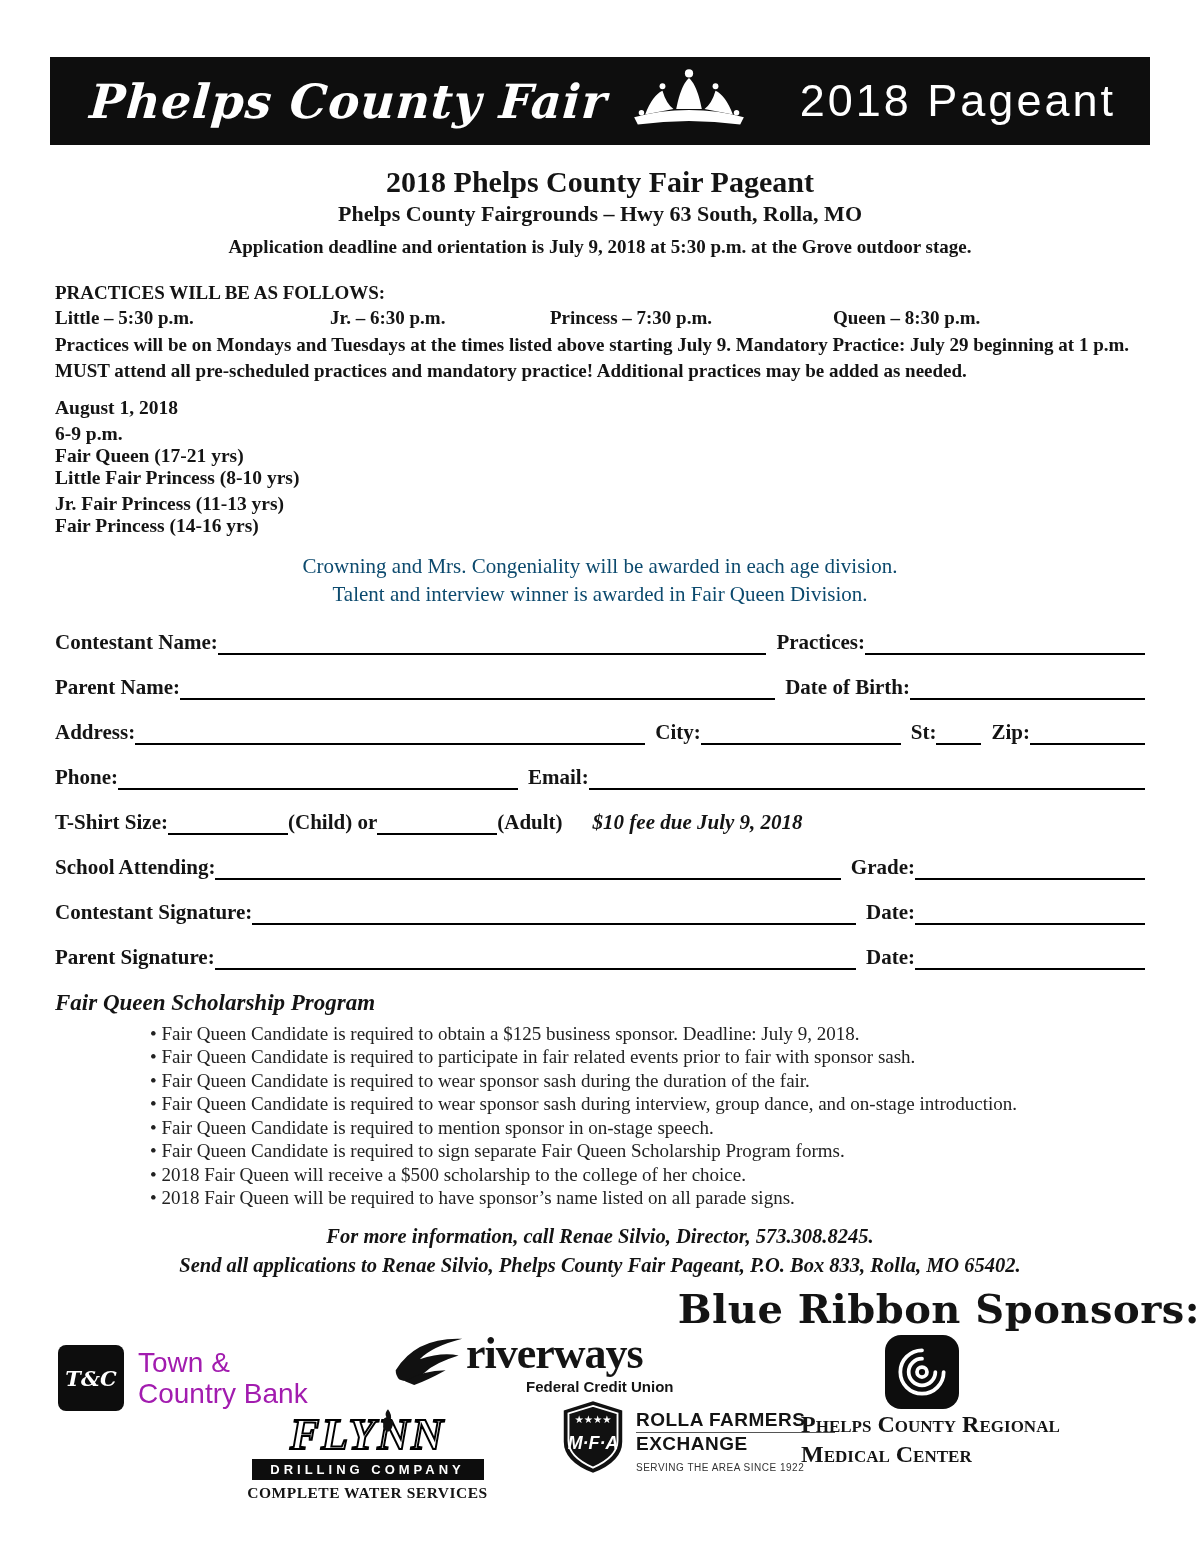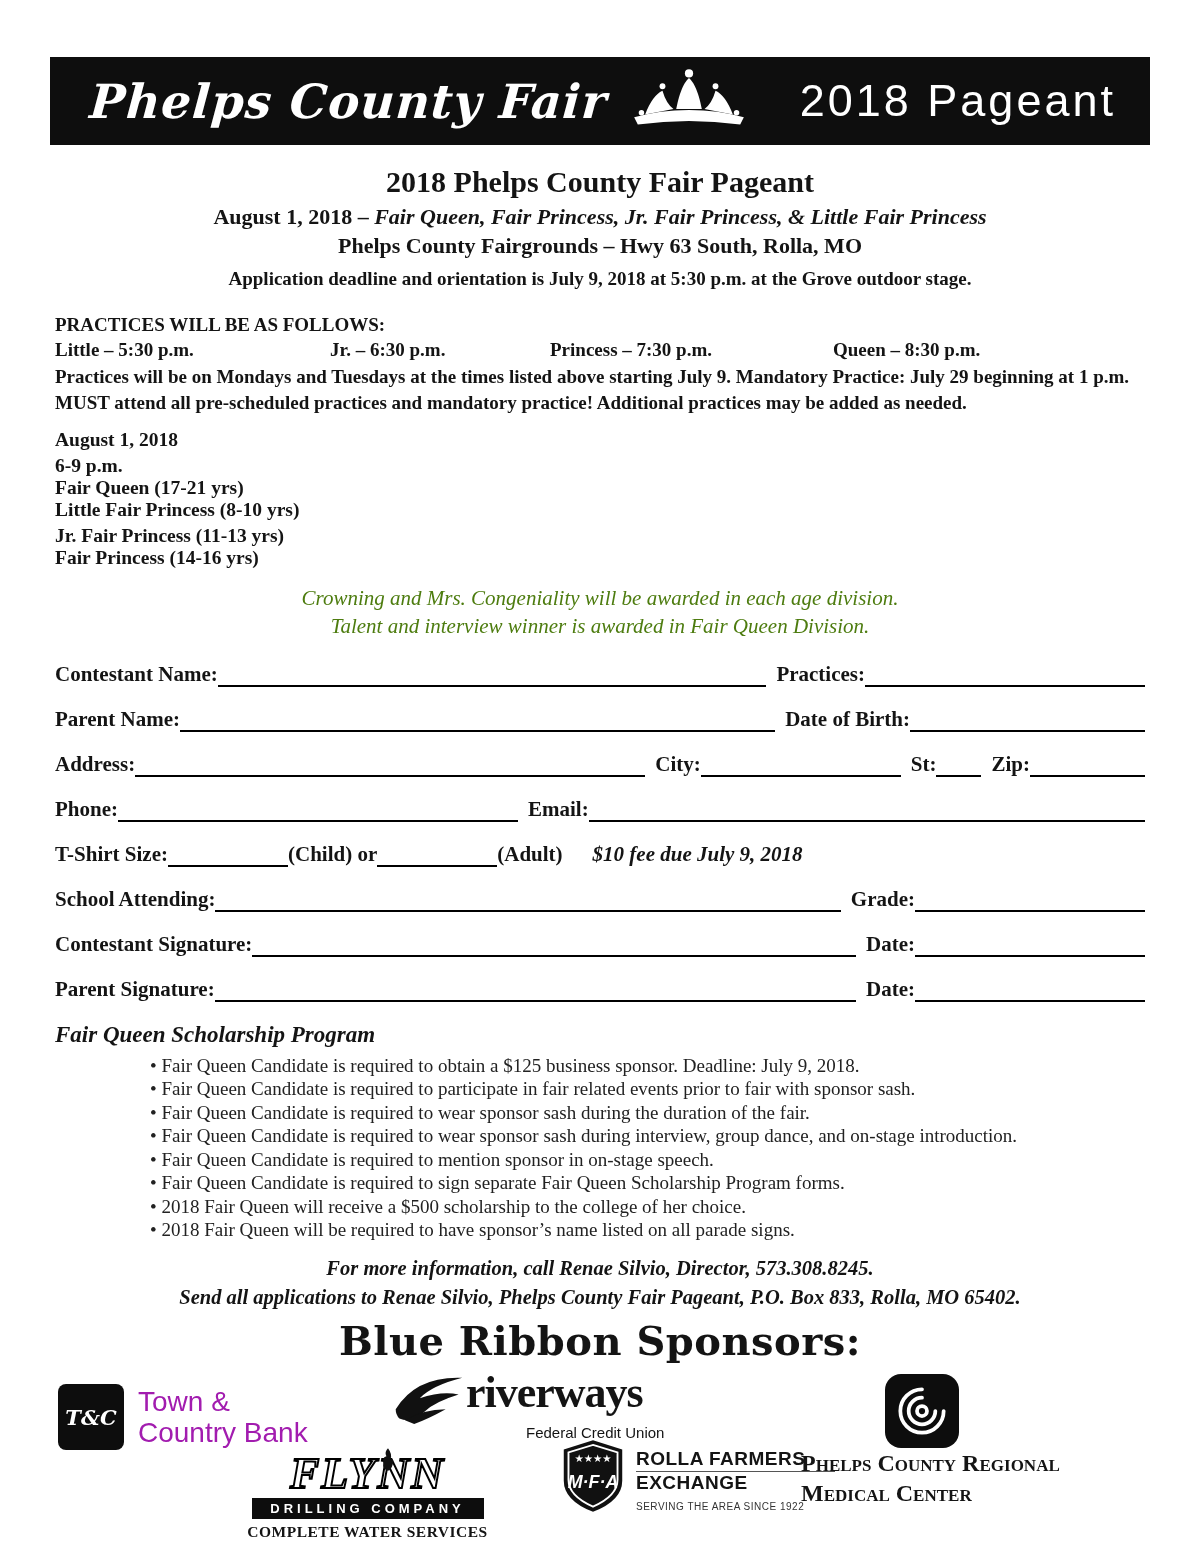--- a/index.html
+++ b/index.html
@@ -56,21 +56,21 @@
   
   .event-day { margin:14px 55px 0; font-weight:bold; font-size:19.5px; }
   .ed-date { margin:0 0 4px; }
   .ed-row { display:flex; margin:0 0 4px;flex-direction:column; }
   .ed-time { width:140px; }
   .ed-sp { width:140px; }
   .ed-c1 { width:213px; }
   .ed-c1b { width:280px; }
 
   
-  .awards { margin:16px 0 0; text-align:center; font-style:italic; font-size:21px; line-height:1.3; color:#4d7c0f; }
+  .awards { margin:16px 0 0; text-align:center; font-size:21px; line-height:1.3; color:#0c4a6e; }
 
   
   .form-section { margin:22px 55px 0; font-size:21px; font-weight:bold; }
   .frow { display:flex; align-items:flex-end; margin-bottom:20px; }
   .lbl { white-space:nowrap; }
   .lbl.after { margin-left:10px; }
   .line { border-bottom:2px solid #000; height:25px; box-sizing:border-box; }
   .grow { flex:1 1 auto; }
   .w400{ width:400px; } .w280{ width:280px; } .w235{ width:235px; }
   .w200{ width:200px; } .w120{ width:120px; } .w115{ width:115px; }
@@ -83,42 +83,42 @@
   .scholarship ul { margin:0; padding:0 0 0 95px; list-style:none; }
   .scholarship li { font-size:19px; line-height:23.5px; color:#222; }
   .scholarship li::before { content:"• "; }
 
   
   .contact { margin:12px 0 0; text-align:center; font-weight:bold; font-style:italic; font-size:20.5px; line-height:1.4; }
   .contact p { margin:0; }
 
   
   .sp-heading {
-    margin:10px 0 11px; text-align:center;
+    margin:10px 0 4px; text-align:right;
     font-family:"DejaVu Serif", serif;
     font-size:40px; font-weight:bold; line-height:1; letter-spacing:0.5px;
   }
   .sponsors { position:relative; height:196px; margin:0 40px; }
   .sp { position:absolute; }
 
   
   .tc { left:18px; top:12px; display:flex; align-items:center; }
   .tc-mark {
     width:66px; height:66px; background:#0d0d0d; border-radius:8px;
     display:flex; align-items:center; justify-content:center;
     color:#fff; font-family:"DejaVu Serif", serif; font-style:italic;
     font-size:21px; font-weight:bold;
   }
   .tc-text { margin-left:14px; font-family:"Liberation Sans", sans-serif; font-size:28px; line-height:1.12; color:#a21caf; }
 
   
   .rw { left:352px; top:0; display:flex; align-items:flex-start; }
   .rw-text { display:flex; flex-direction:column; }
   .rw-name { font-family:"Liberation Serif", serif; font-weight:bold; font-size:44px; line-height:0.95; letter-spacing:-1px; }
-  .rw-sub { font-family:"Liberation Sans", sans-serif; font-weight:normal; font-size:15px; margin-top:10px; align-self:center; padding-left:60px; }
+  .rw-sub { font-family:"Liberation Sans", sans-serif; font-weight:bold; font-size:15px; margin-top:3px; align-self:center; padding-left:60px; }
 
   
   .ph { left:745px; top:2px; display:flex; align-items:center;flex-direction:column; }
   .ph-mark {
     width:74px; height:74px; background:#0d0d0d; border-radius:16px;
     display:flex; align-items:center; justify-content:center;
   }
   .ph-text { margin-left:16px; font-variant:small-caps; font-weight:bold; font-size:24px; line-height:1.25; }
 
   
@@ -170,21 +170,20 @@
           <circle cx="18" cy="50" r="3"></circle>
           <circle cx="122" cy="50" r="3"></circle>
         </g>
       </svg>
     </span>
     <span class="banner-title">2018 Pageant</span>
   </header>
 
   <section class="title-block">
     <h1>2018 Phelps County Fair Pageant</h1>
-    <p class="subtitle"><span>August 1, 2018 – </span><em>Fair Queen, Fair Princess, Jr. Fair Princess, &amp; Little Fair Princess</em></p>
     <p class="location">Phelps County Fairgrounds – Hwy 63 South, Rolla, MO</p>
     <p class="deadline">Application deadline and orientation is July 9, 2018 at 5:30 p.m. at the Grove outdoor stage.</p>
   </section>
 
   <section class="practices">
     <p class="p-heading">PRACTICES WILL BE AS FOLLOWS:</p>
     <div class="p-times">
       <span>Little – 5:30 p.m.</span>
       <span>Jr. – 6:30 p.m.</span>
       <span>Princess – 7:30 p.m.</span>

